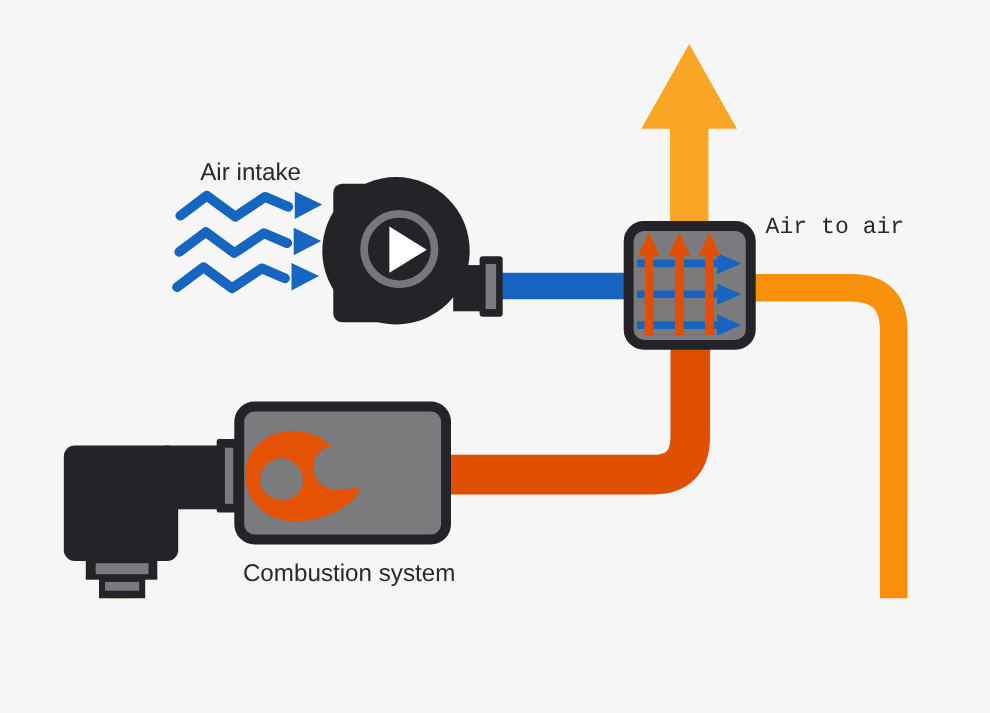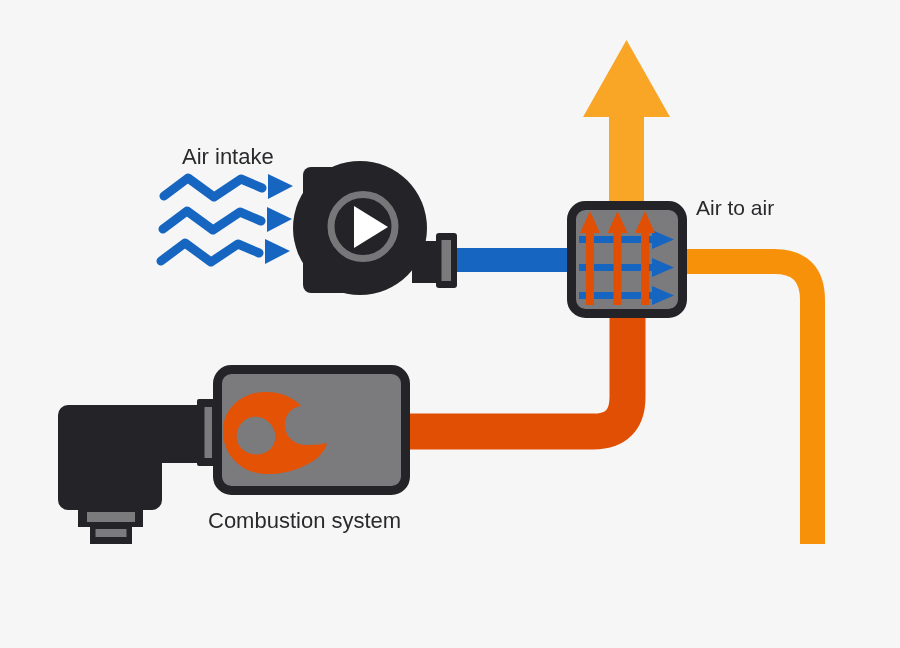--- a/index.html
+++ b/index.html
@@ -1,21 +1,21 @@
 <!DOCTYPE html>
 <html><head>
 <meta charset="utf-8">
 <style>
   html,body{margin:0;padding:0;}
   body{font-family:"Liberation Sans", sans-serif;}
   #stage{position:relative;width:900px;height:544px;overflow:hidden;padding-left:14px;}
   .label{position:absolute;color:#2a2a2d;font-weight:400;}
   #label-air-intake{left:182px;top:144px;font-size:22px;}
-  #label-hx{left:696px;top:195px;font-size:21px;line-height:26px;}
-  #label-combustion{left:208px;top:508px;width:206px;text-align:left;font-size:22px;}
+  #label-hx{left:696px;top:195px;font-size:21px;line-height:26px;font-family:Liberation Mono, monospace;}
+  #label-combustion{left:208px;top:508px;width:206px;text-align:right;font-size:22px;}
   svg{position:absolute;left:0;top:0;}
 </style>
 </head>
 <body style="background: rgb(246, 246, 246);">
 
 <div id="stage" style="background: rgb(246, 246, 246);">
   <svg width="900" height="648" viewBox="0 0 900 648">
 
     <path d="M110.5,543 L110.5,556 Q110.5,594.5 149,594.5 L774,594.5 Q812.5,594.5 812.5,556 L812.5,300 Q812.5,261.5 774,261.5 L685,261.5" fill="none" stroke-width="25" stroke="#f8910a"></path>
 

